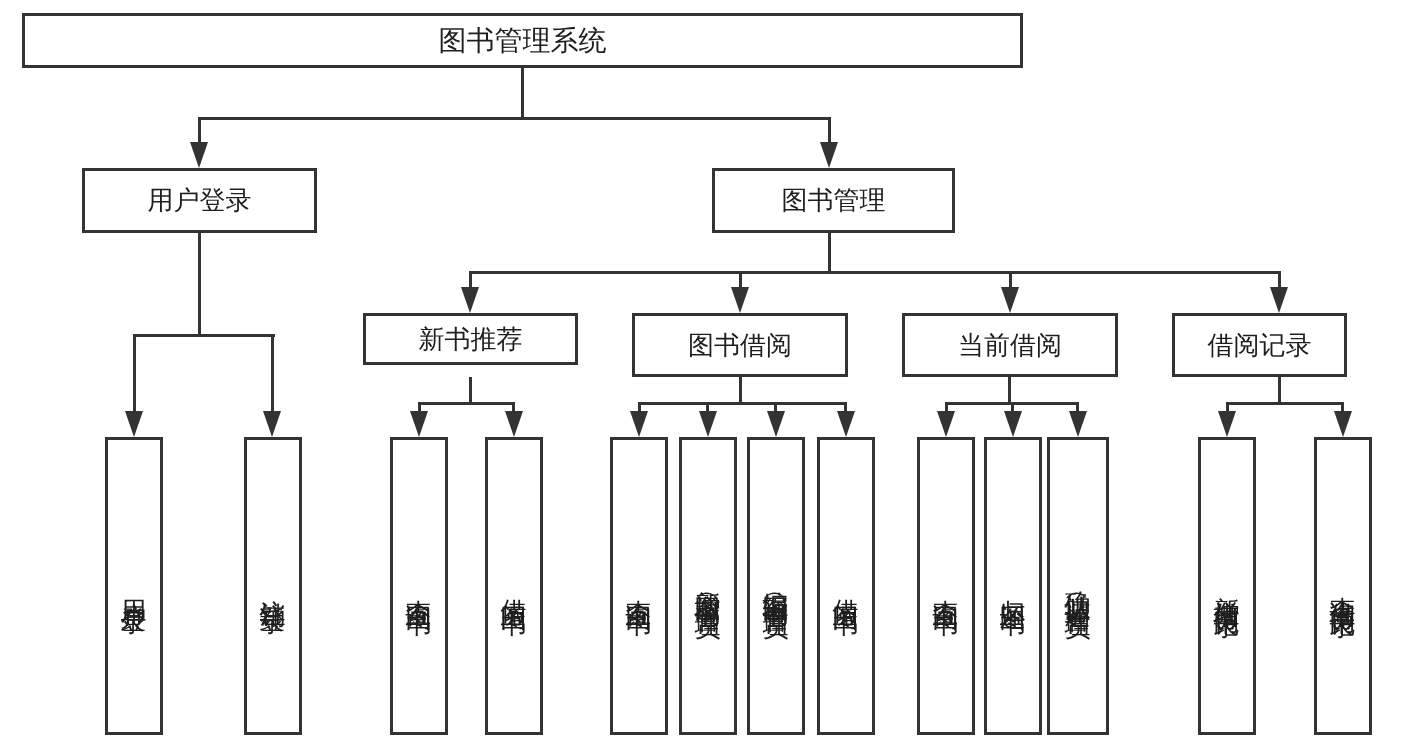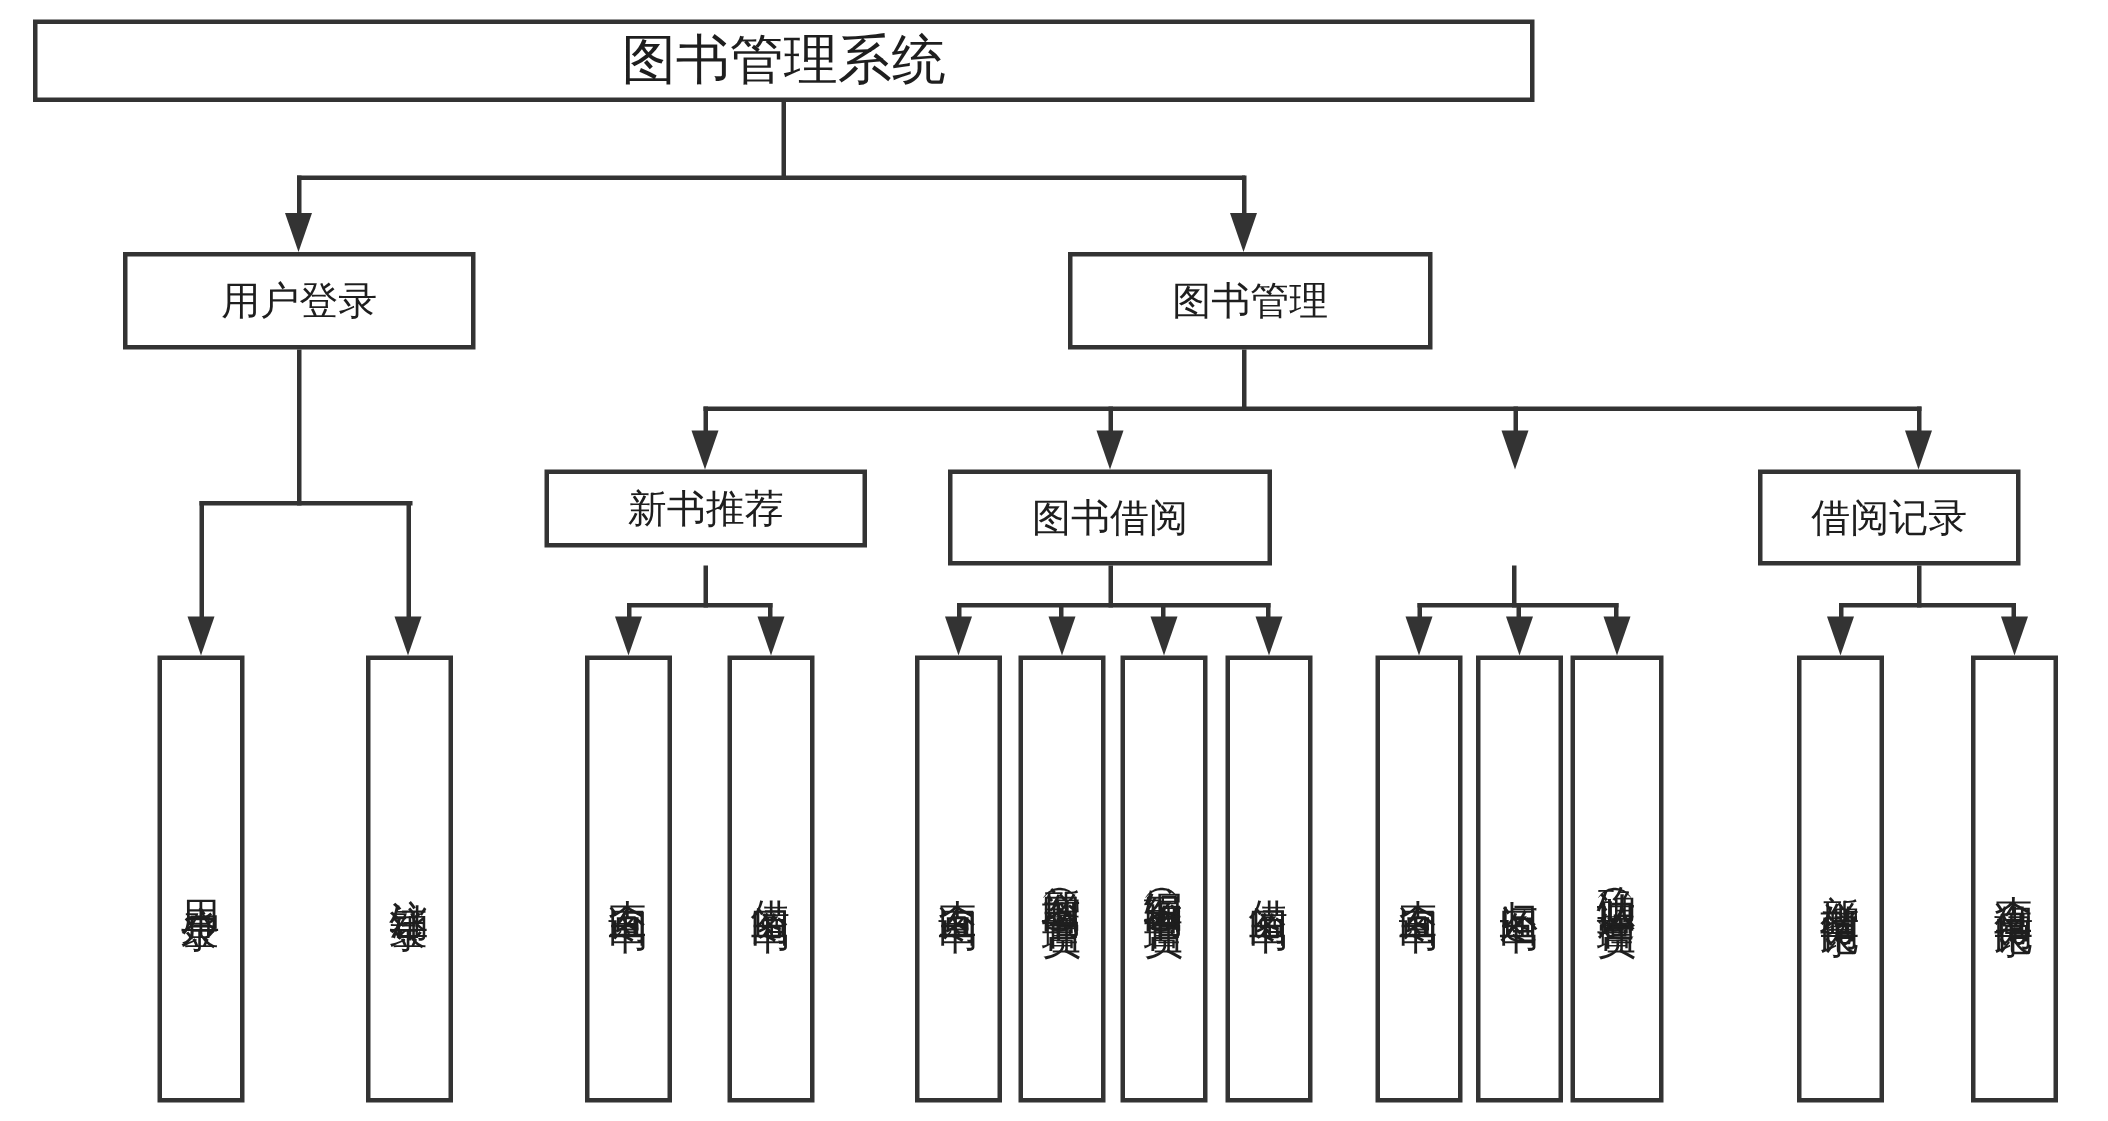--- a/index.html
+++ b/index.html
@@ -12,21 +12,21 @@
   }
   .hbox{
     position:absolute;
     box-sizing:border-box;
     background:#ffffff;
     border:3px solid #333333;
     display:flex;align-items:center;justify-content:center;
     font-size:26px;color:#1e1e1e;
     white-space:nowrap;
   }
-  .hbox.root{font-size:36px;}
+  .hbox.root{font-size:28px;}
   .vbox{
     position:absolute;
     box-sizing:border-box;
     background:#ffffff;
     border:3px solid #333333;
     display:flex;align-items:center;justify-content:center;
     color:#1e1e1e;
     top:437px;height:298px;width:58px;
   }
   .vbox .vtext{
@@ -67,20 +67,23 @@
   </div>
   <div class="hbox" style="left:712px;top:168px;width:243px;height:65px;">
     <span>图书管理</span>
   </div>
 
   <div class="hbox" style="left:363px;top:313px;width:215px;height:52px;">
     <span>新书推荐</span>
   </div>
   <div class="hbox" style="left:632px;top:313px;width:216px;height:64px;">
     <span>图书借阅</span>
+  </div>
+  <div class="hbox" style="left:902px;top:313px;width:216px;height:64px;">
+    <span>当前借阅</span>
   </div>
   <div class="hbox" style="left:1172px;top:313px;width:175px;height:64px;">
     <span>借阅记录</span>
   </div>
 
   <div class="vbox" style="left:105px;">
     <span class="vtext">用户登录</span>
   </div>
   <div class="vbox" style="left:244px;">
     <span class="vtext">注销登录</span>

